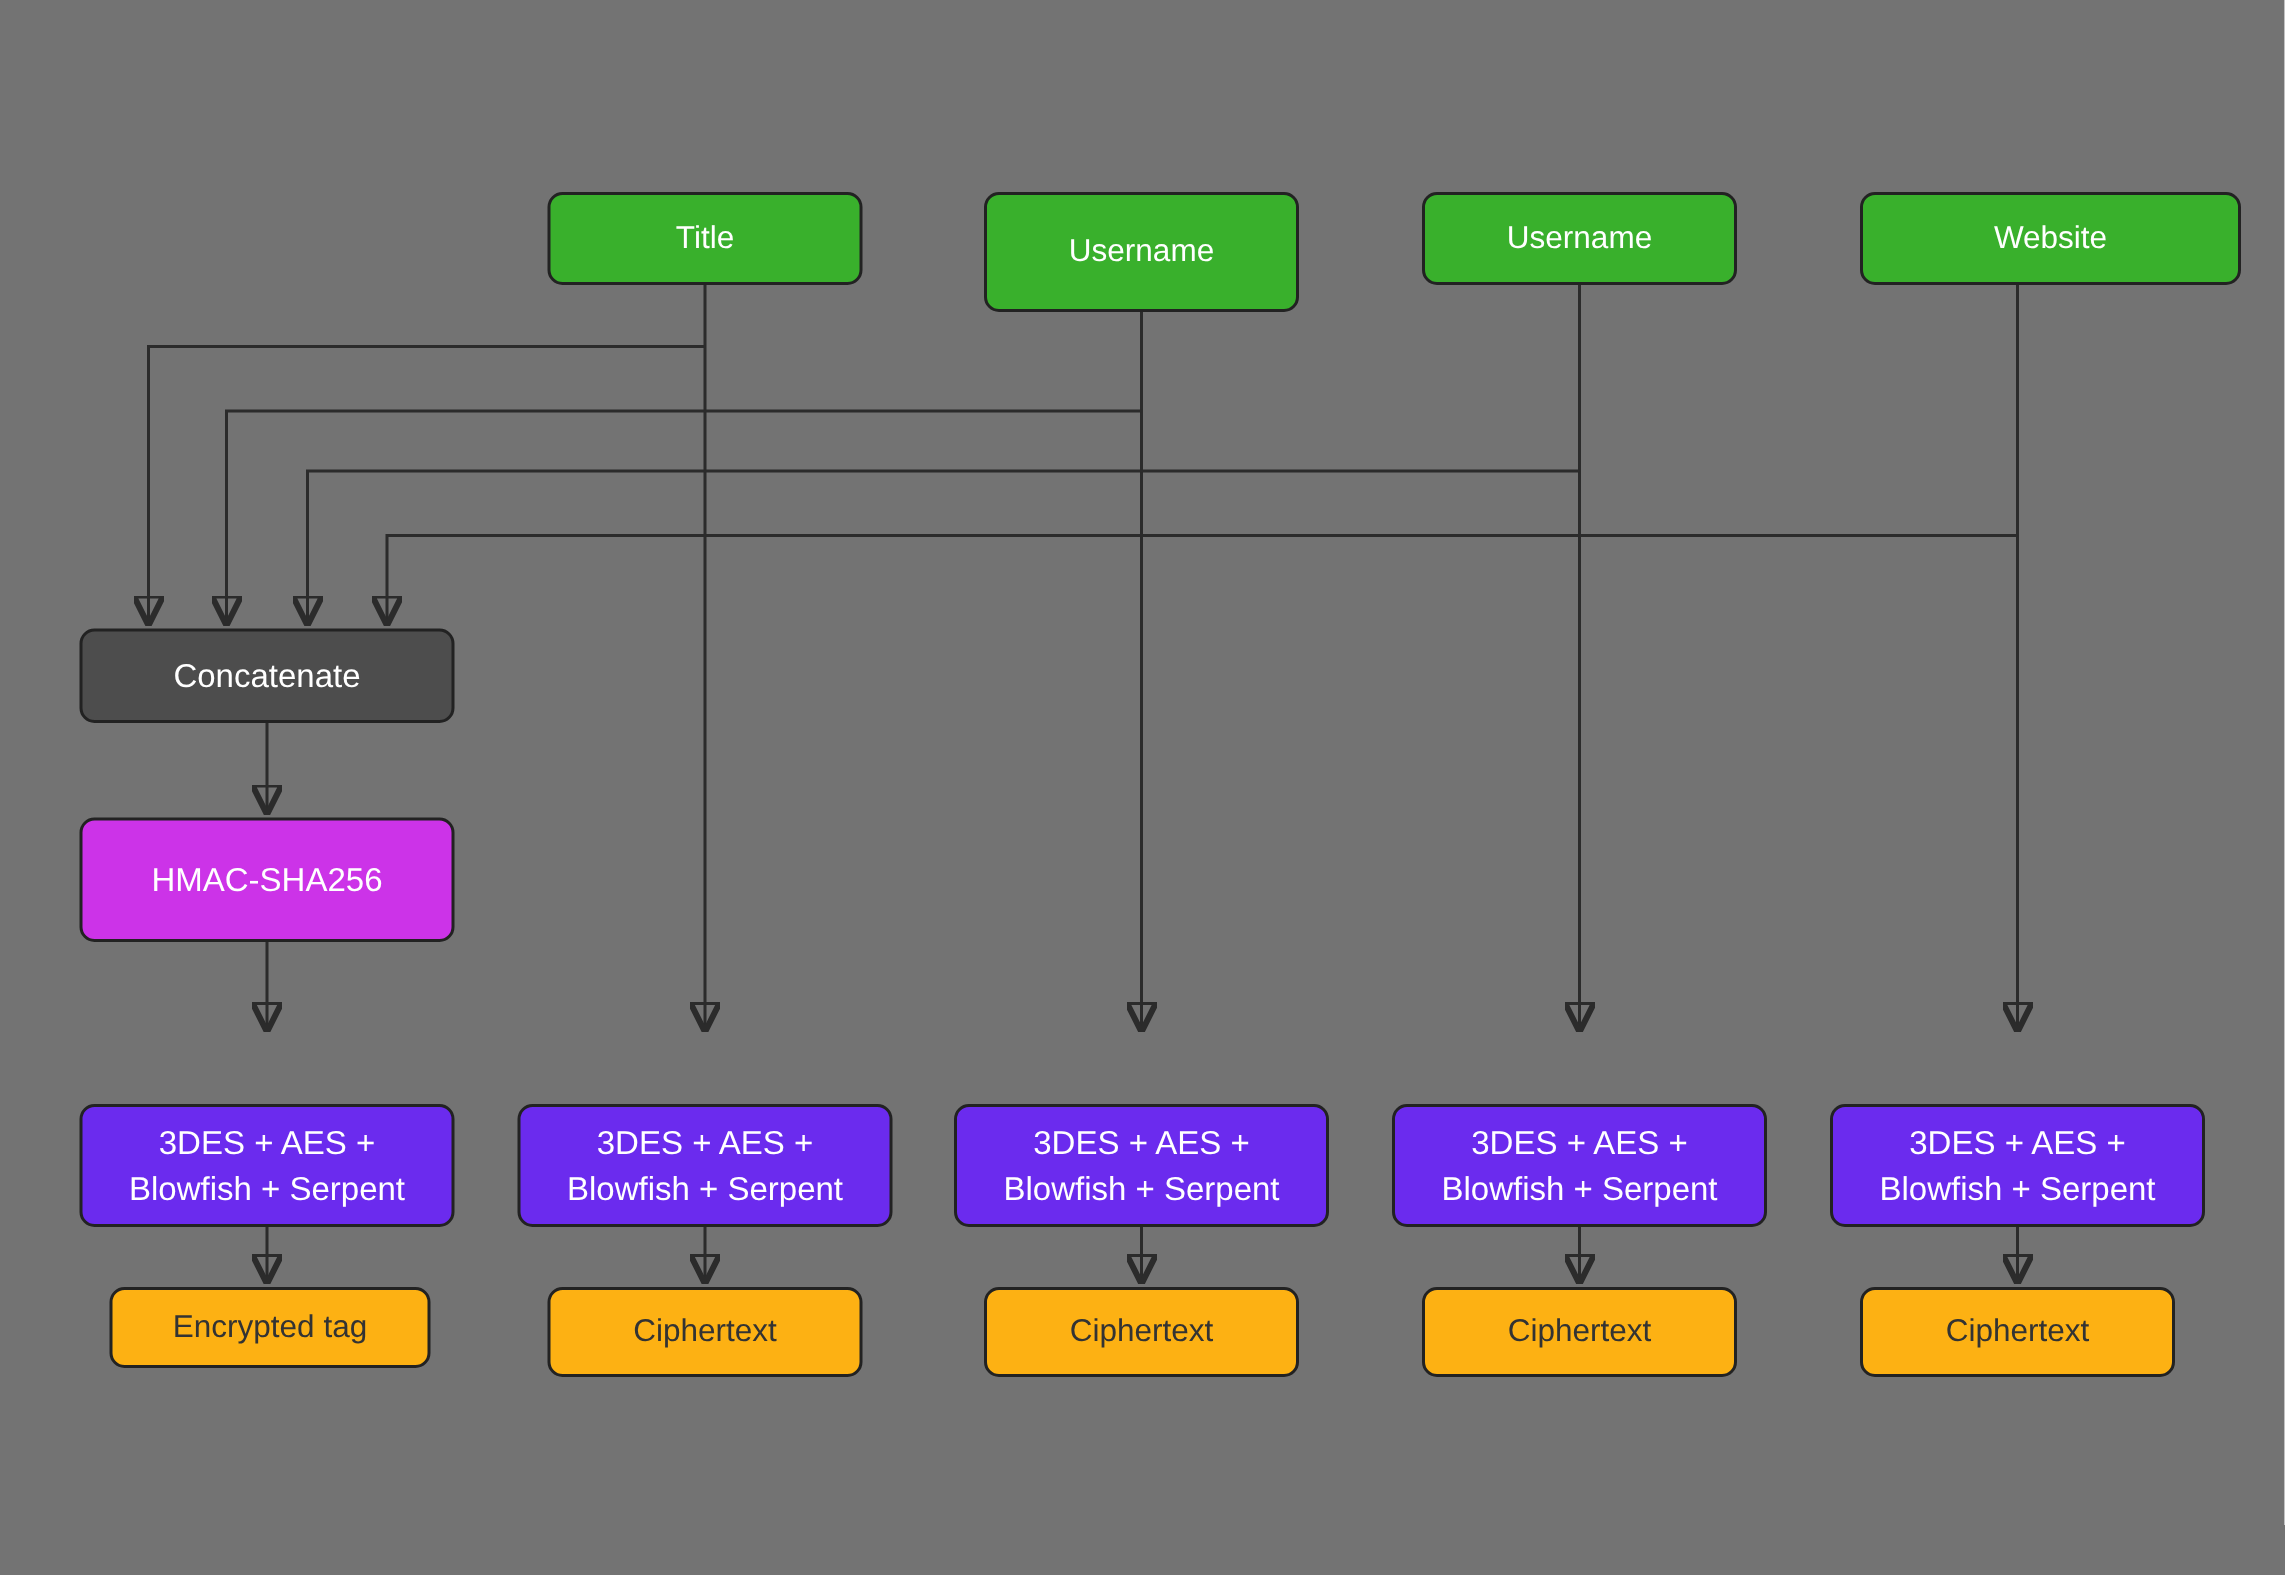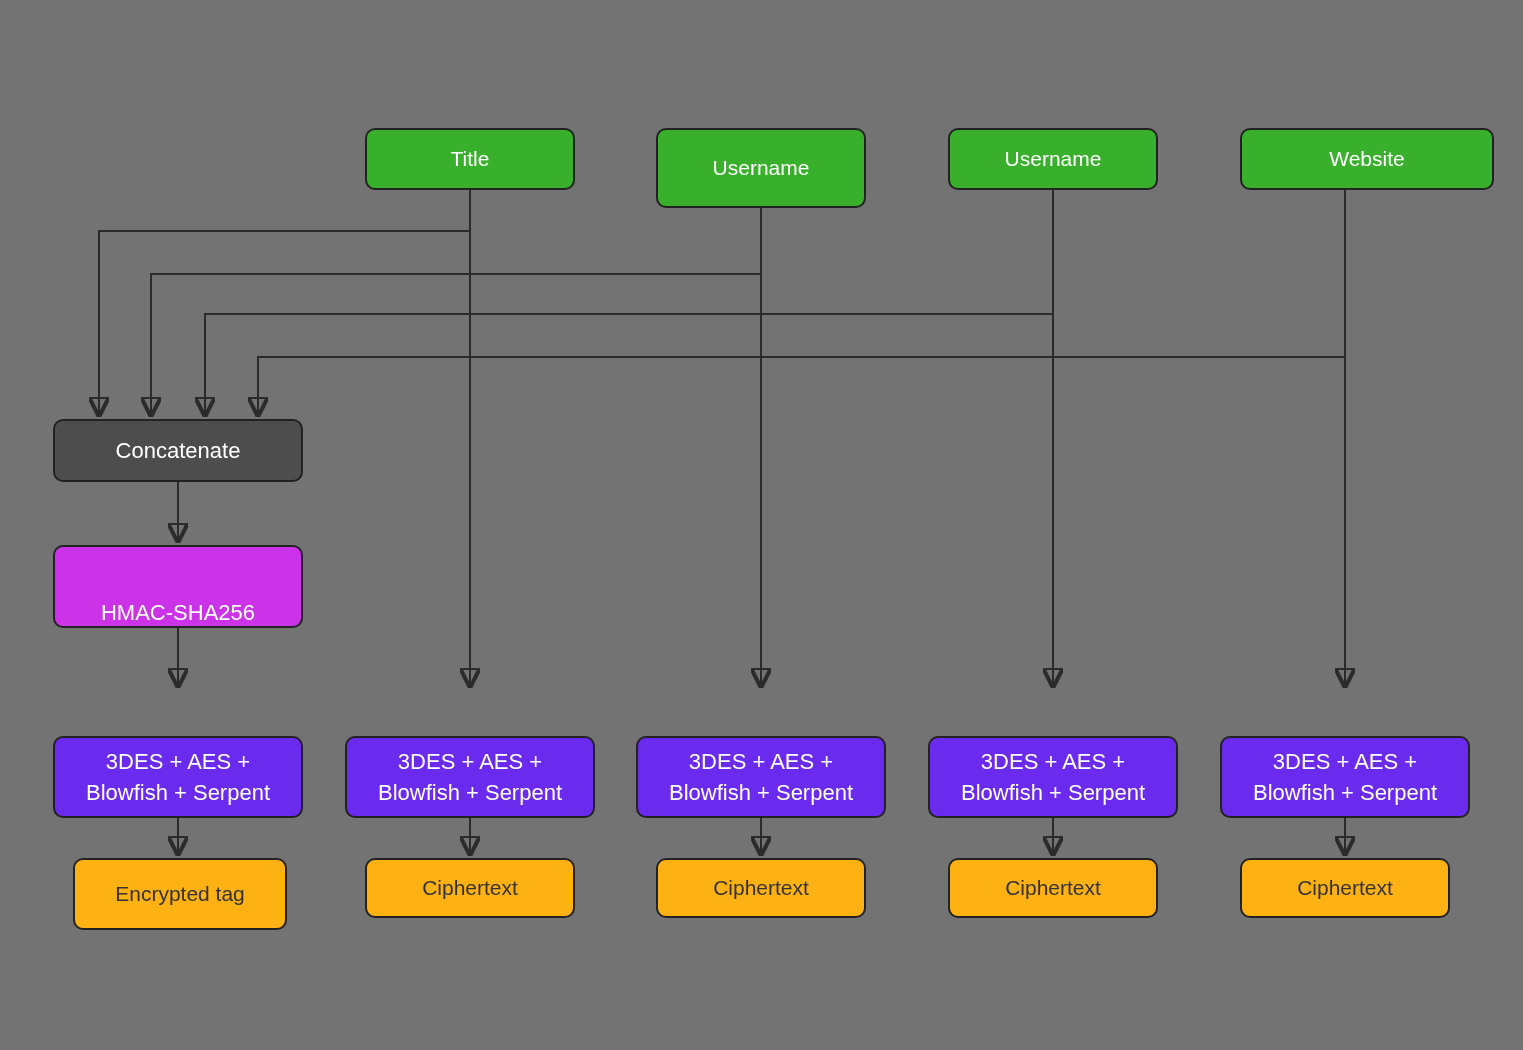--- a/index.html
+++ b/index.html
@@ -49,21 +49,20 @@
   }
   .concat-node {
     background: var(--concat-fill, #4d4d4d);
     color: var(--text-light, #ffffff);
     font-size: 22px;
   }
   .hash-node {
     background: var(--hash-fill, #cc33e8);
     color: var(--text-light, #ffffff);
     font-size: 22px;
-    align-items: flex-end;
   }
   .cipher-node {
     background: var(--cipher-fill, #6b2bee);
     color: var(--text-light, #ffffff);
     font-size: 22px;
     line-height: 31px;
     margin-top: 46px;
   }
   .output-node {
     background: var(--output-fill, #fdb113);
@@ -138,21 +137,21 @@
   </div>
   <div class="node cipher-node" style="left:928px; top:690px; width:250px; height:82px;">
     <span>3DES + AES +
 Blowfish + Serpent</span>
   </div>
   <div class="node cipher-node" style="left:1220px; top:690px; width:250px; height:82px;">
     <span>3DES + AES +
 Blowfish + Serpent</span>
   </div>
 
-  <div class="node output-node" style="left:73px; top:858px; width:214px; height:72px;text-align:center;">
+  <div class="node output-node" style="left:73px; top:858px; width:214px; height:54px;text-align:center;">
     <span>Encrypted tag</span>
   </div>
   <div class="node output-node" style="left:365px; top:858px; width:210px; height:60px;">
     <span>Ciphertext</span>
   </div>
   <div class="node output-node" style="left:656px; top:858px; width:210px; height:60px;">
     <span>Ciphertext</span>
   </div>
   <div class="node output-node" style="left:948px; top:858px; width:210px; height:60px;">
     <span>Ciphertext</span>

